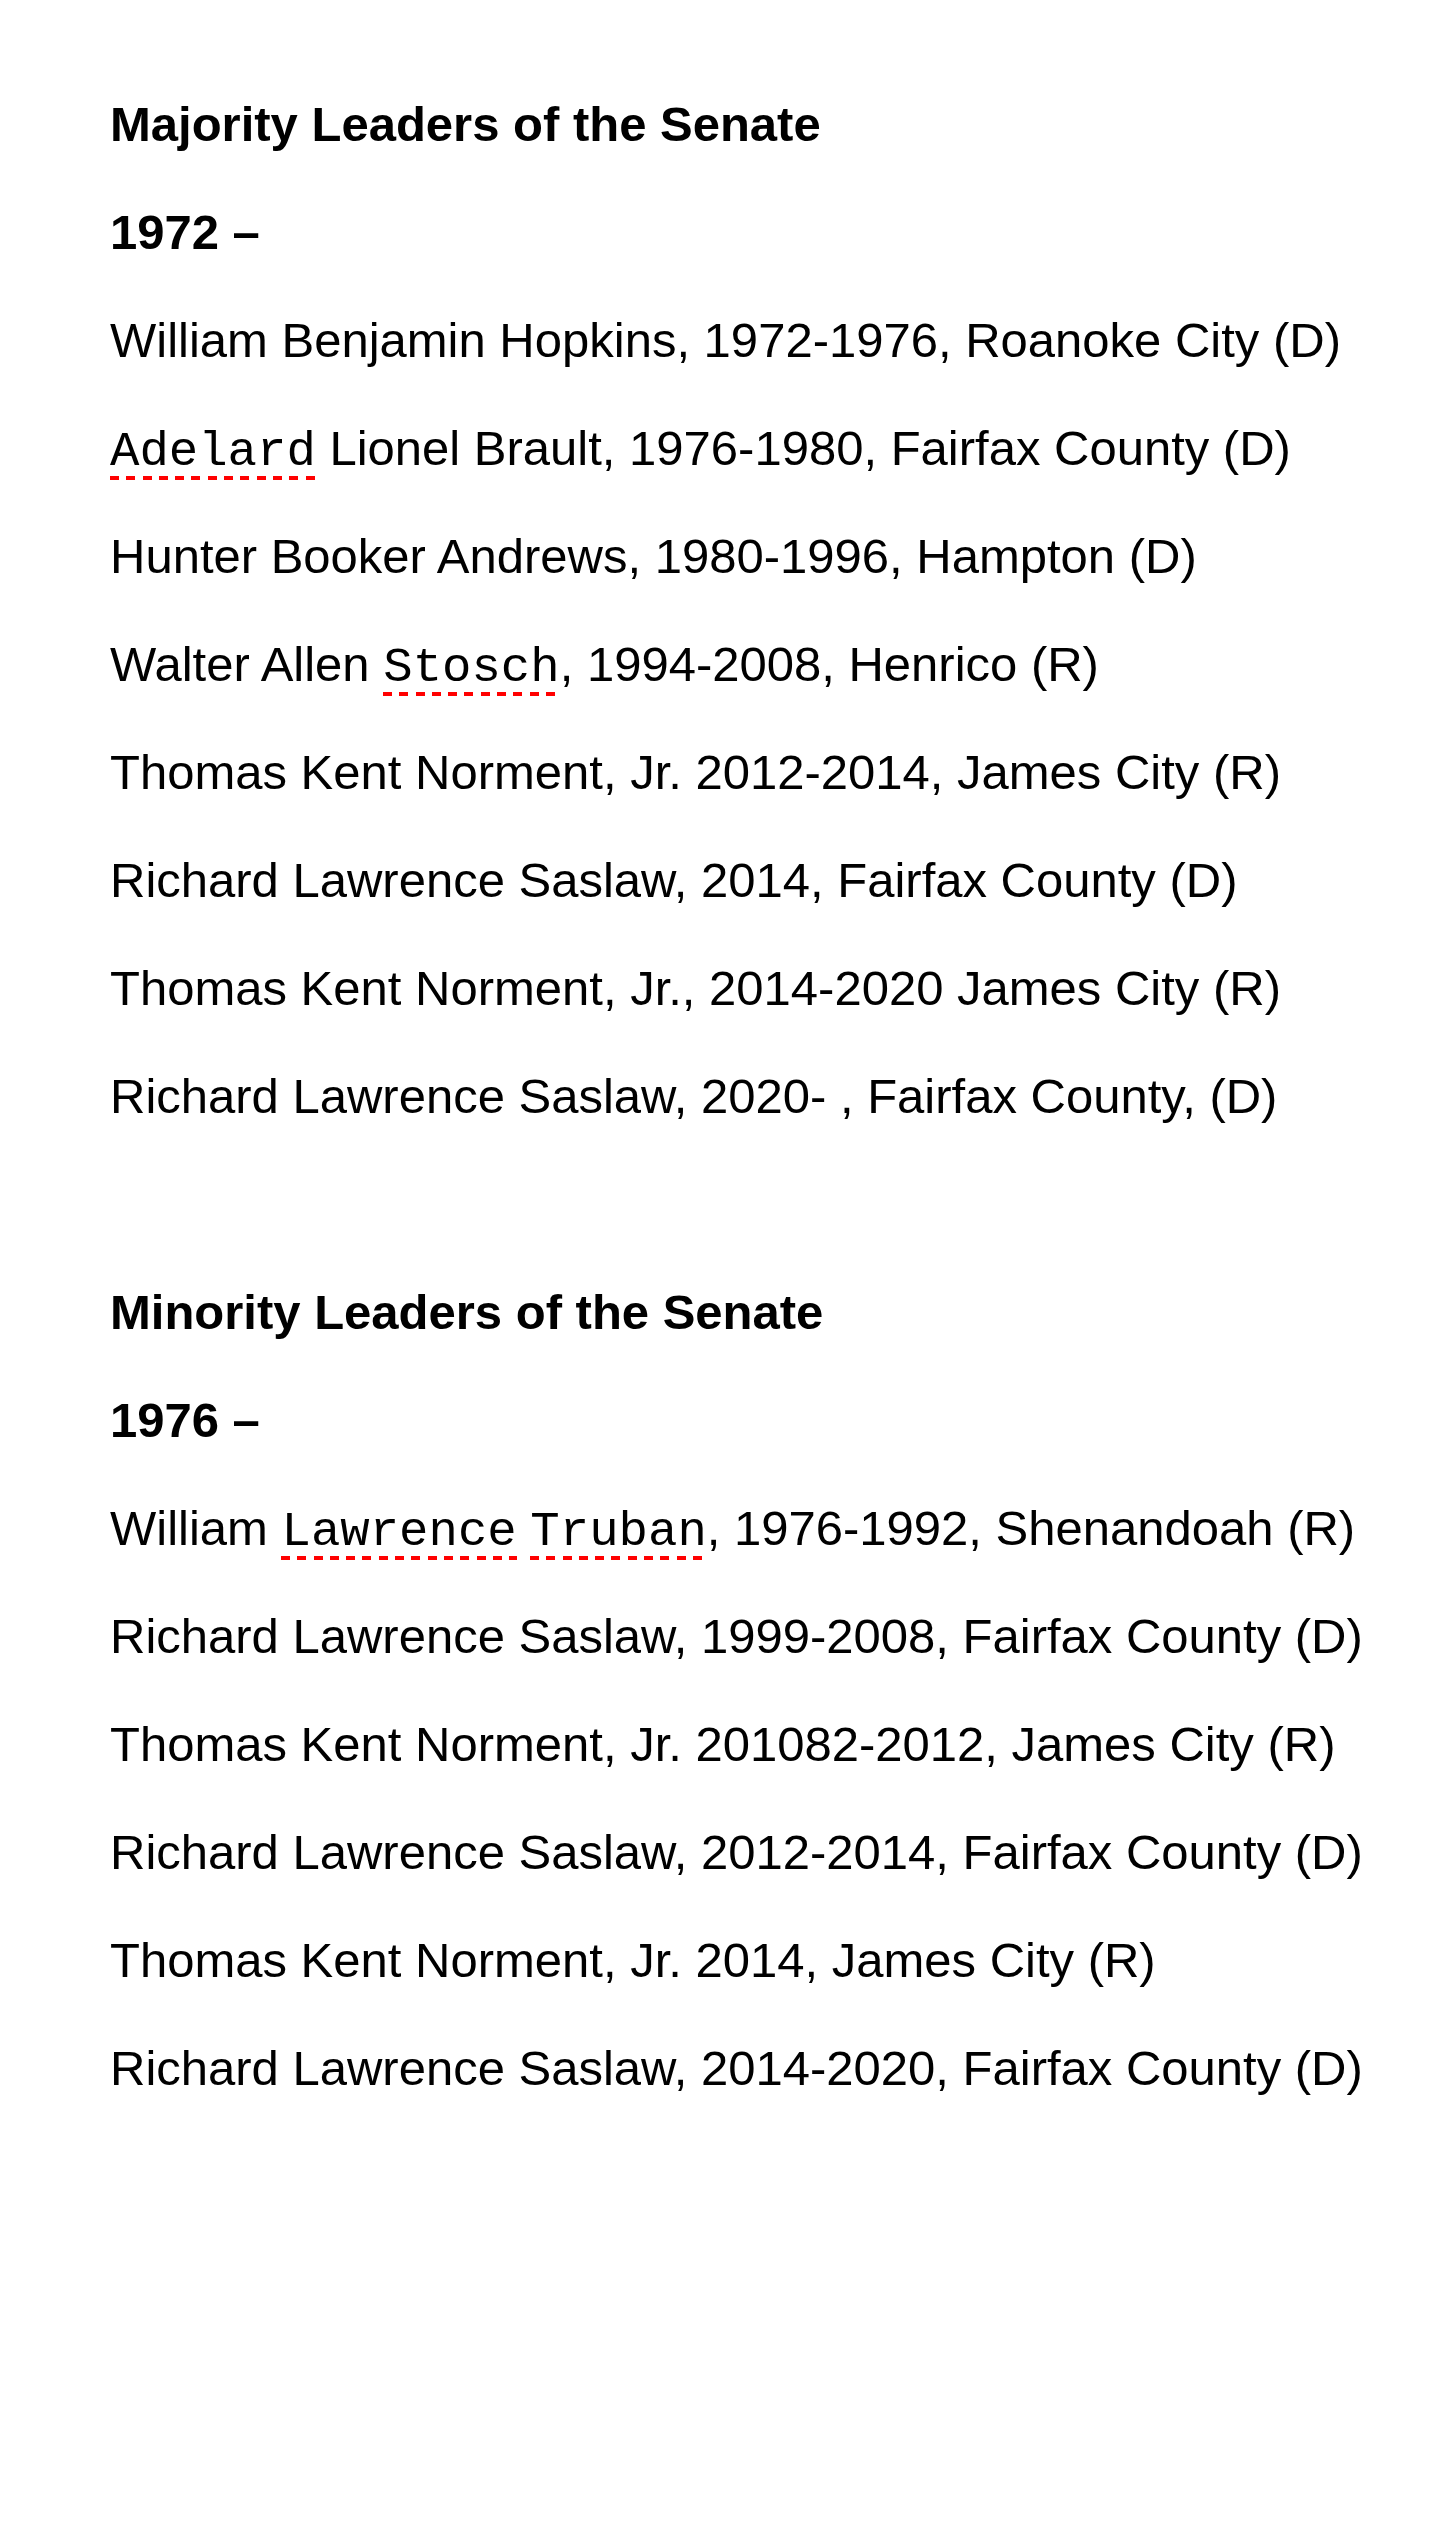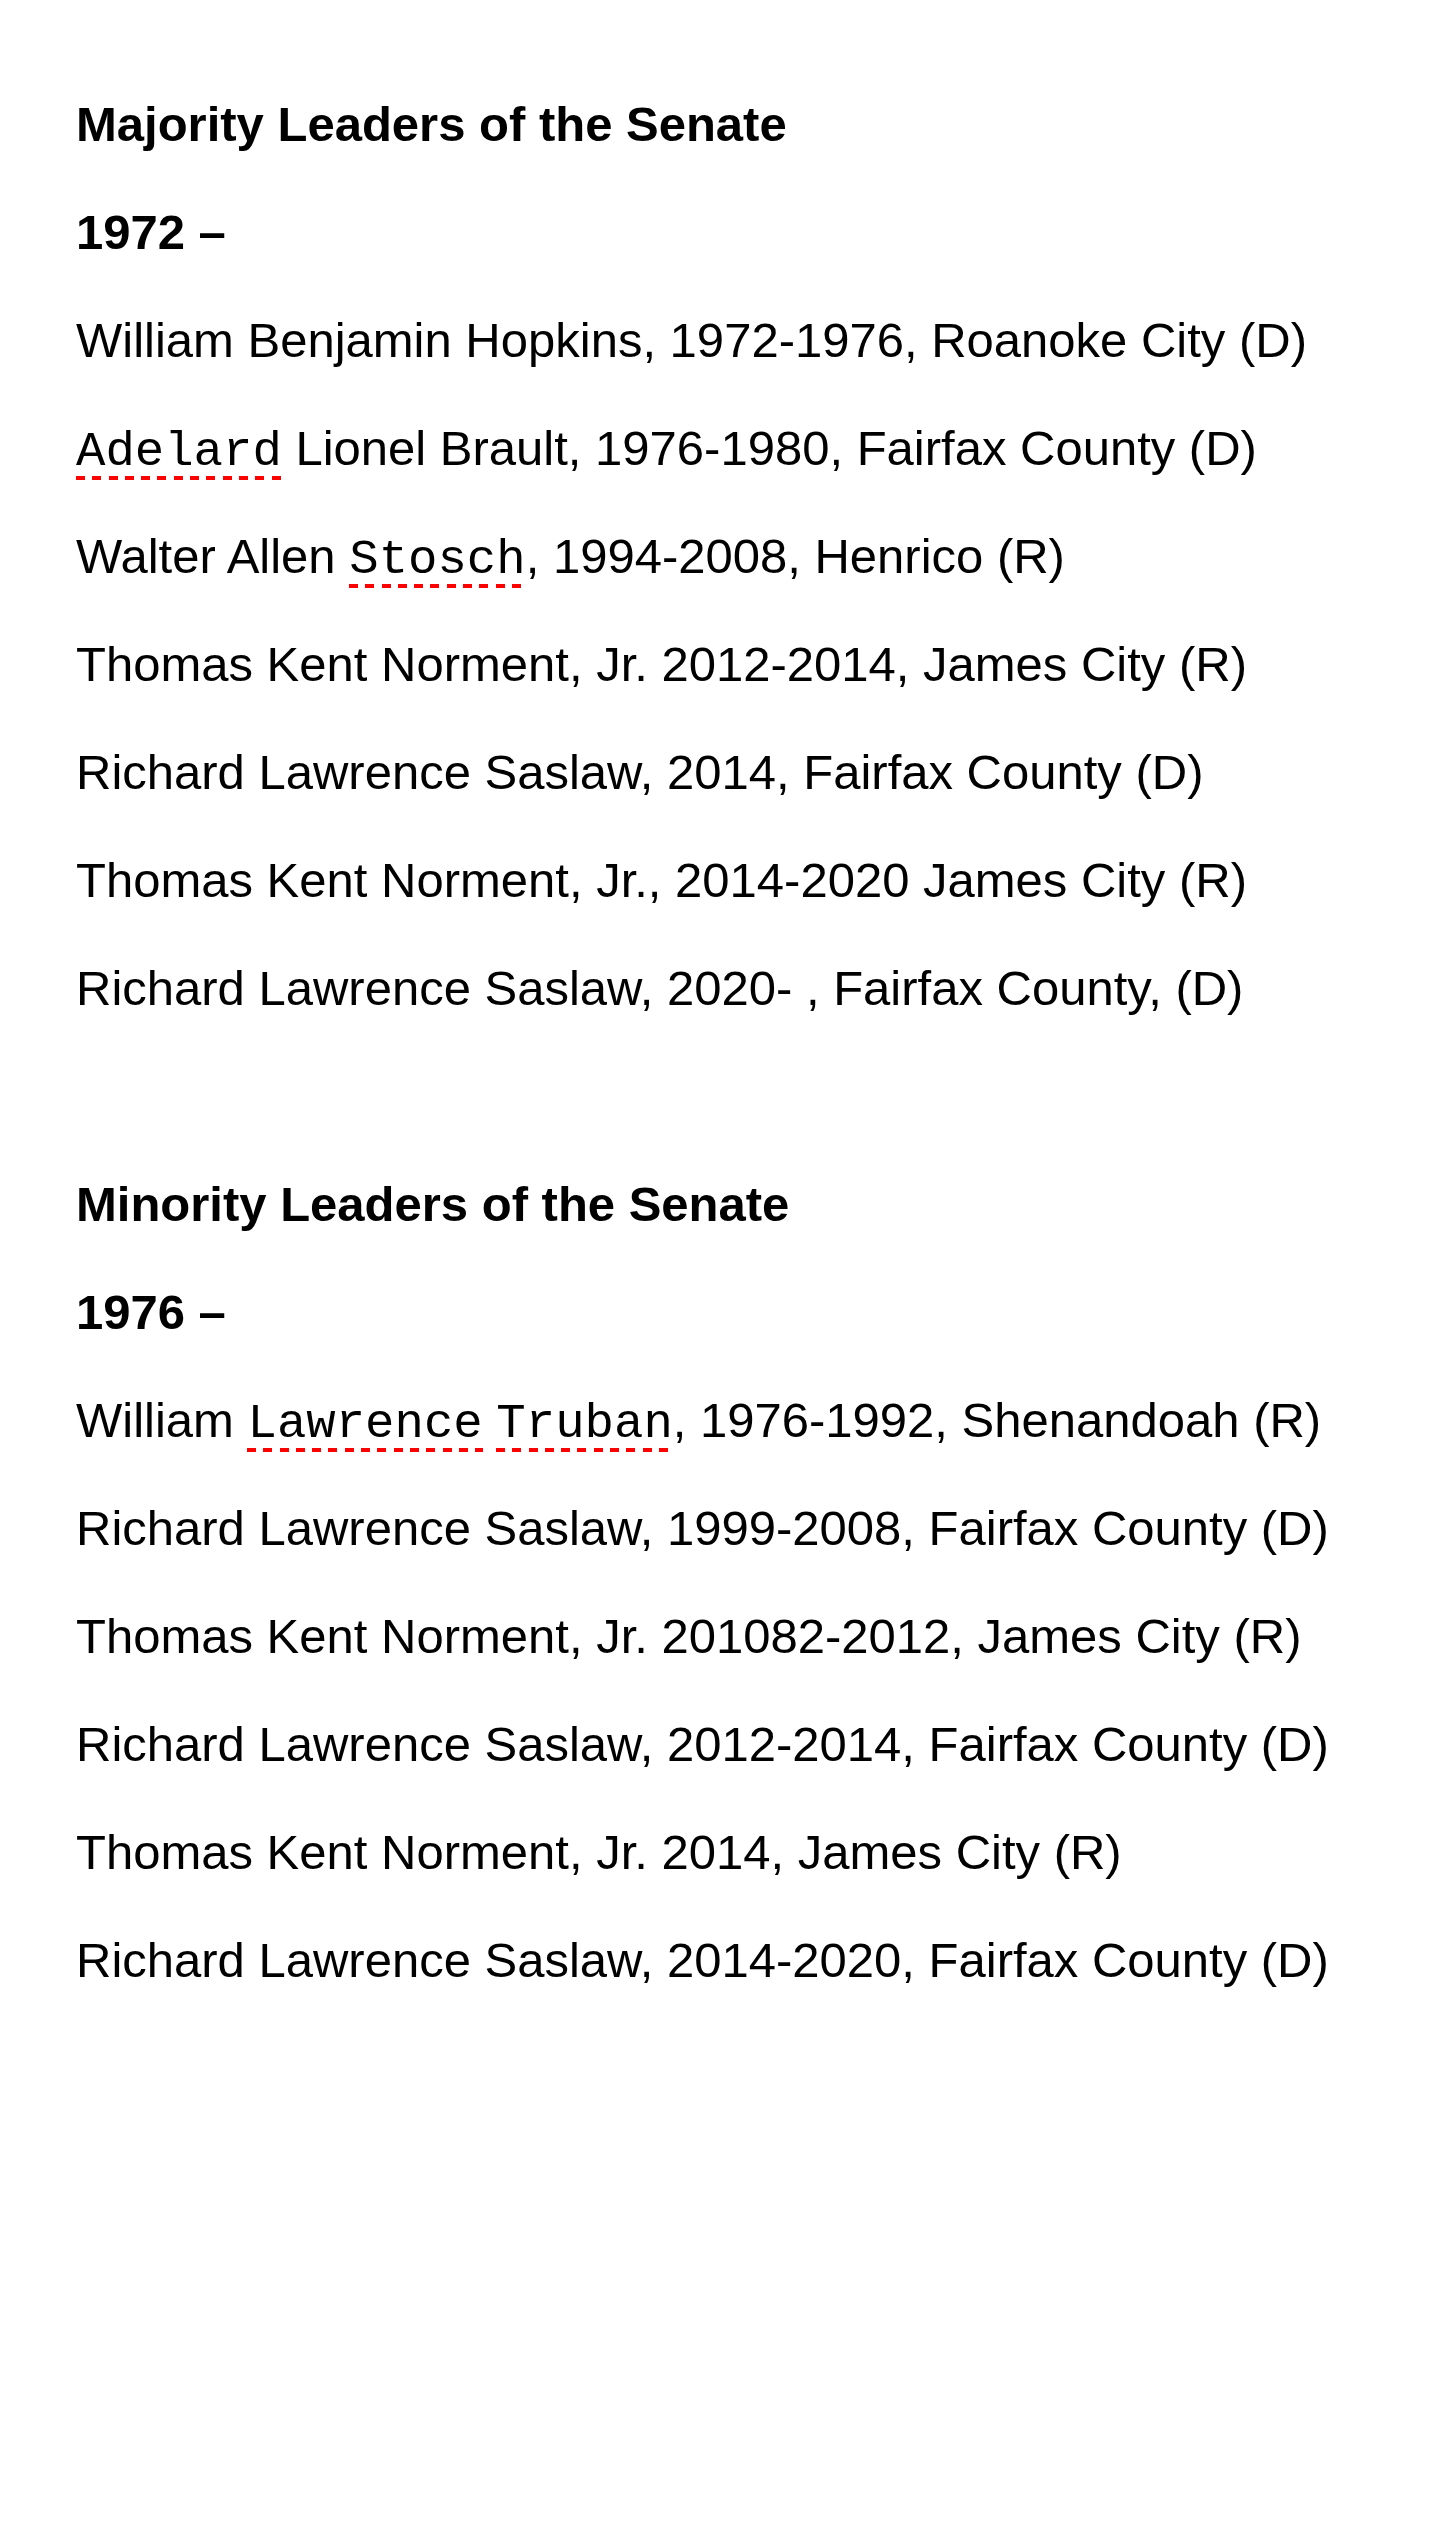--- a/index.html
+++ b/index.html
@@ -15,21 +15,21 @@
     }
     .page {
       position: absolute;
       left: 0;
       top: 0;
       width: 1449px;
       height: 2525px;
       background: #ffffff;
       box-sizing: border-box;
       padding-top: 70px;
-      padding-left: 76px;
+      padding-left: 110px;
       font-family: "Liberation Sans", sans-serif;
       font-size: 49px;
       line-height: 108px;
       color: #000000;
     }
     .line {
       height: 108px;
       white-space: pre;
     }
     .bold {
@@ -50,20 +50,21 @@
 <body>
 
 <div class="page">
 
   <div class="section">
     <div class="line bold">Majority Leaders of the Senate</div>
     <div class="line bold">1972 –</div>
 
     <div class="line"><span>William Benjamin Hopkins, 1972-1976, Roanoke City (D)</span></div>
     <div class="line"><span class="spell">Adelard</span><span> Lionel Brault, 1976-1980, Fairfax County (D)</span></div>
+    <div class="line"><span>Hunter Booker Andrews, 1980-1996, Hampton (D)</span></div>
     <div class="line"><span>Walter Allen </span><span class="spell">Stosch</span><span>, 1994-2008, Henrico (R)</span></div>
     <div class="line"><span>Thomas Kent Norment, Jr. 2012-2014, James City (R)</span></div>
     <div class="line"><span>Richard Lawrence Saslaw, 2014, Fairfax County (D)</span></div>
     <div class="line"><span>Thomas Kent Norment, Jr., 2014-2020 James City (R)</span></div>
     <div class="line"><span>Richard Lawrence Saslaw, 2020- , Fairfax County, (D)</span></div>
   </div>
 
   <div class="blank"></div>
 
   <div class="section">

